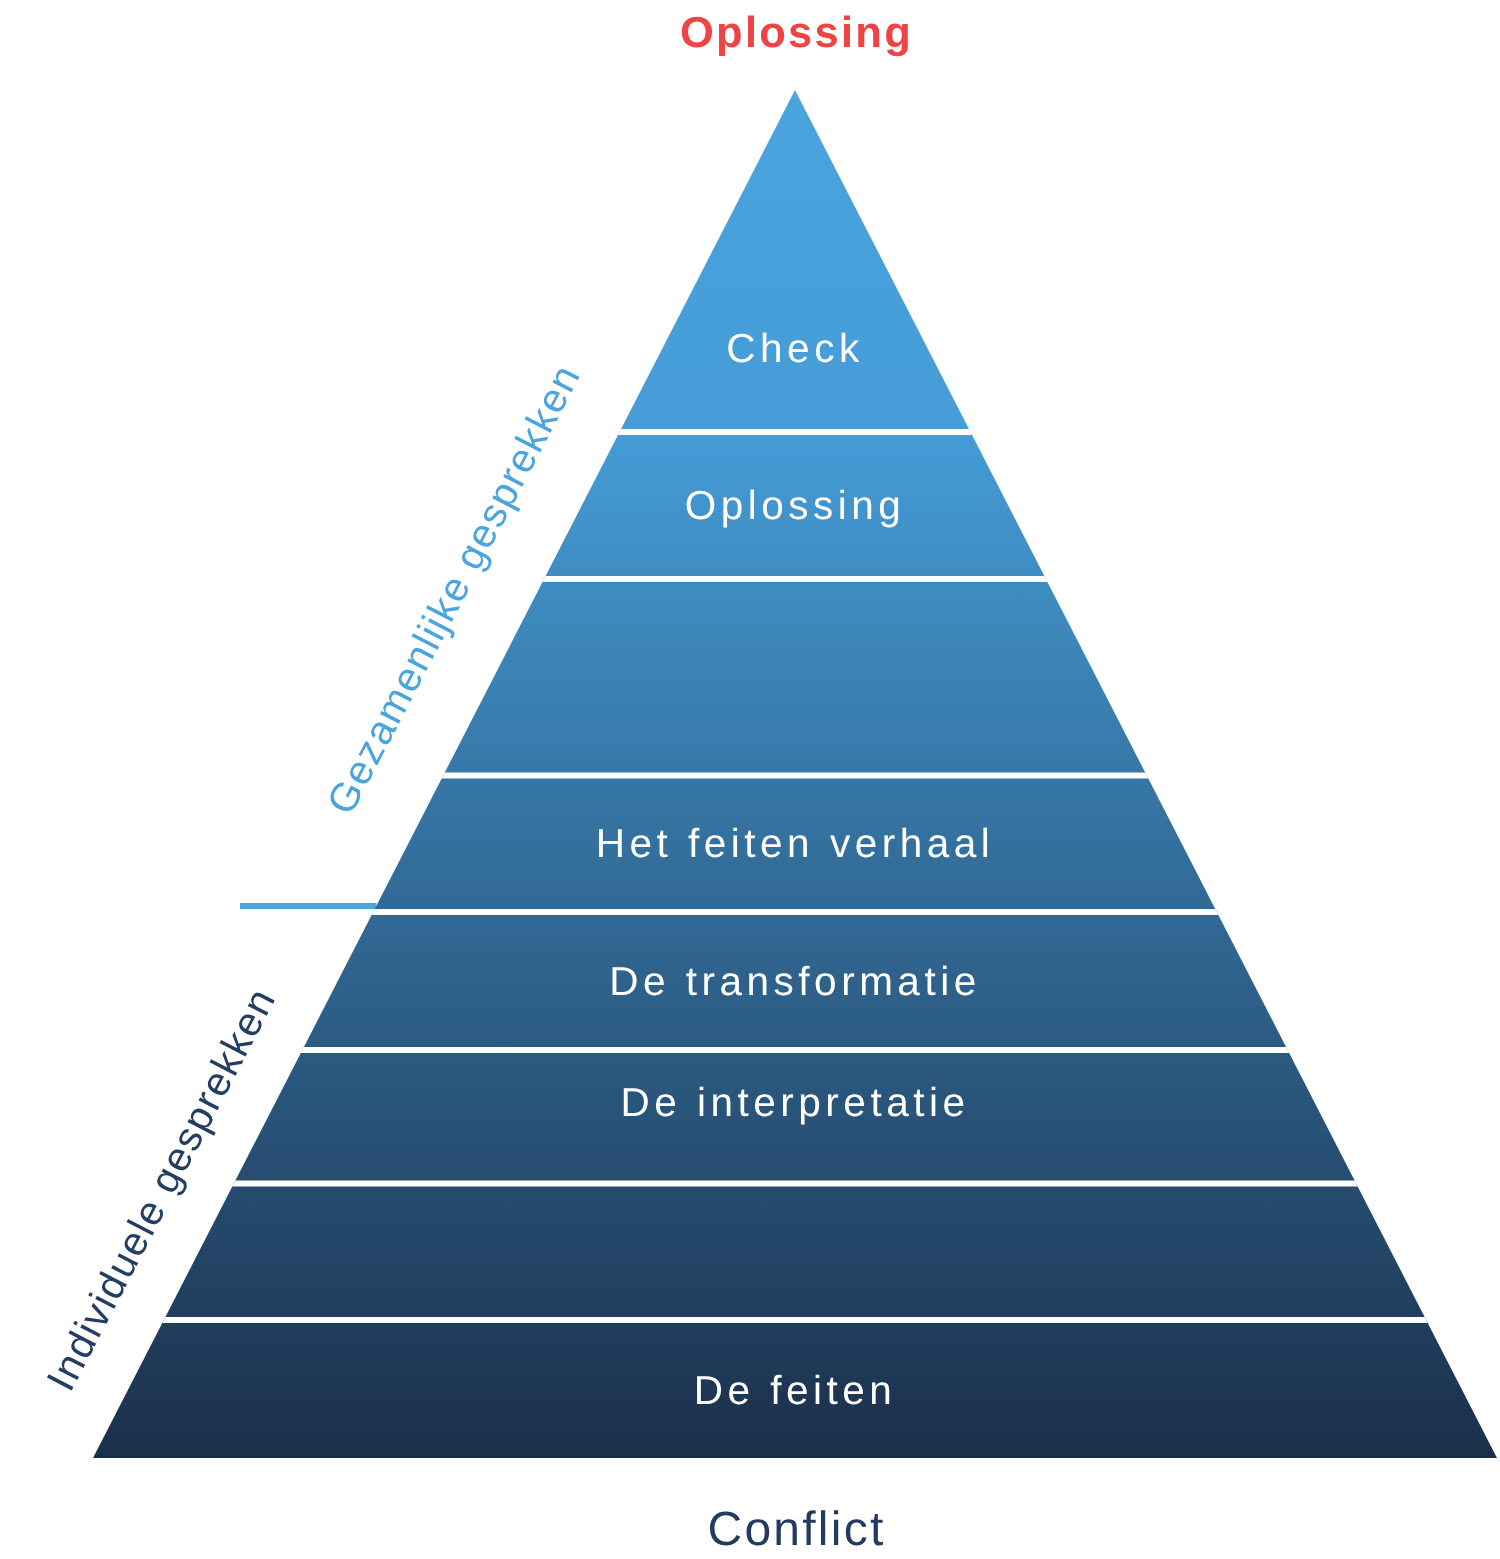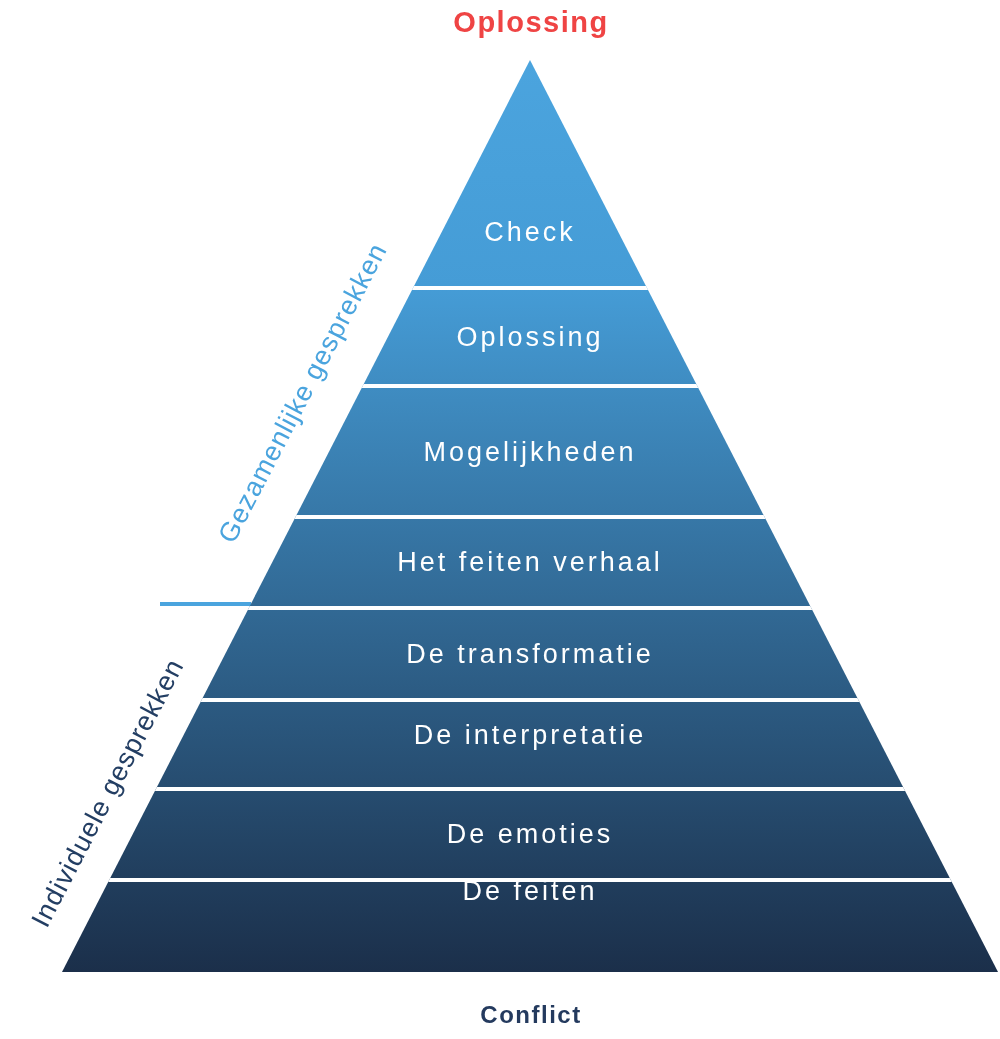--- a/index.html
+++ b/index.html
@@ -17,21 +17,21 @@
     transform: translateX(-50%);
     font-size: 29px; font-weight: bold;
     letter-spacing: 1.5px;
     color: #ef4444;
     white-space: nowrap;
   }
   .bottom-title {
     position: absolute;
     left: 531px; top: 1001px;
     transform: translateX(-50%);
-    font-size: 24px; font-weight: bold;
+    font-size: 32px; font-weight: normal;
     letter-spacing: 1.5px;
     color: #243a5e;
     white-space: nowrap;
   }
   .pyramid {
     position: absolute;
     left: 62px; top: 60px;
     width: 936px; height: 912px;
     clip-path: polygon(50% 0%, 100% 100%, 0% 100%);
     background: linear-gradient(180deg, #4ba4de 0%, #459cd6 25%, #1b2f4a 100%);
@@ -48,21 +48,21 @@
     letter-spacing: 3px;
     text-align: center;
   }
   .band-1 { top: 0px;   height: 226px; justify-content: flex-end; padding-bottom: 38px; box-sizing: border-box; }
   .band-2 { top: 230px; height: 94px; }
   .band-3 { top: 328px; height: 127px; line-height: 46px; }
   .band-4 { top: 459px; height: 87px; }
   .band-5 { top: 550px; height: 88px; }
   .band-6 { top: 642px; height: 66px; }
   .band-7 { top: 731px; height: 87px; }
-  .band-8 { top: 786px; height: 90px; }
+  .band-8 { top: 822px; height: 90px; }
   .divider {
     position: absolute;
     left: 0; width: 100%; height: 4px;
     background: #ffffff;
   }
   .div-1 { top: 226px; }
   .div-2 { top: 324px; }
   .div-3 { top: 455px; }
   .div-4 { top: 546px; }
   .div-5 { top: 638px; }
@@ -104,33 +104,29 @@
   <div class="blue-separator"></div>
 
   <div class="pyramid">
     <div class="band band-1">
       <span>Check</span>
     </div>
     <div class="band band-2">
       <span>Oplossing</span>
     </div>
     <div class="band band-3">
-      <span>Mogelijkheden</span>
     </div>
     <div class="band band-4">
       <span>Het feiten verhaal</span>
     </div>
     <div class="band band-5">
       <span>De transformatie</span>
     </div>
     <div class="band band-6">
       <span>De interpretatie</span>
-    </div>
-    <div class="band band-7">
-      <span>De emoties</span>
     </div>
     <div class="band band-8">
       <span>De feiten</span>
     </div>
 
     <div class="divider div-1"></div>
     <div class="divider div-2"></div>
     <div class="divider div-3"></div>
     <div class="divider div-4"></div>
     <div class="divider div-5"></div>

